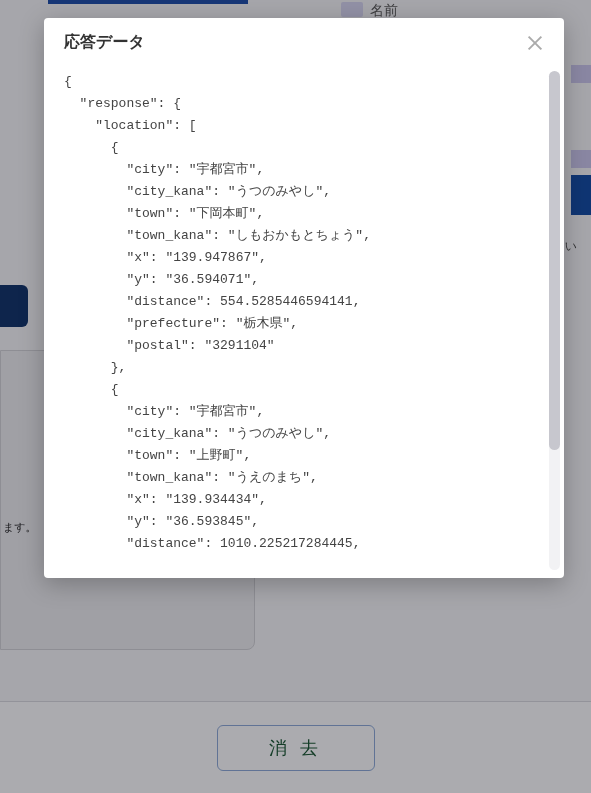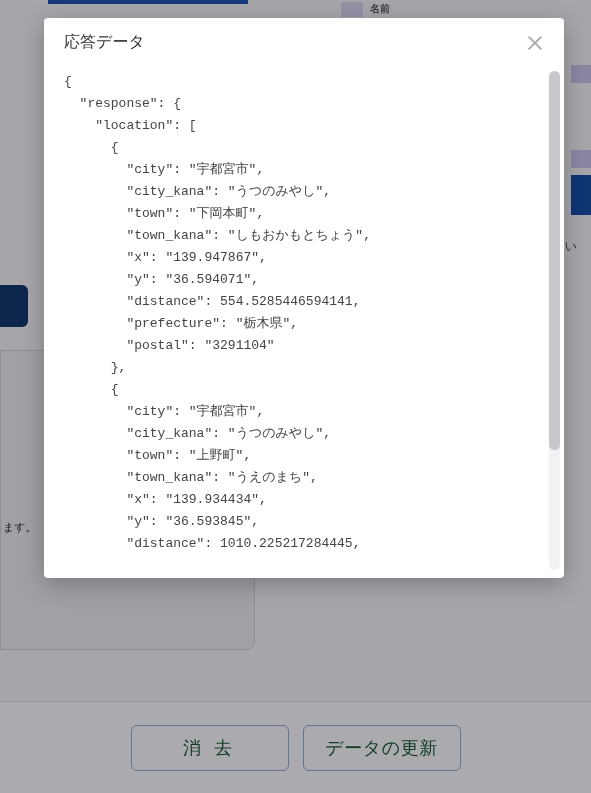--- a/index.html
+++ b/index.html
@@ -36,23 +36,22 @@
       left: 341px;
       width: 22px;
       height: 15px;
       background: #d6d4f0;
       border-radius: 2px;
     }
     .bg-small-label {
       position: absolute;
       top: 2px;
       left: 370px;
-      font-size: 10px;
+      font-size: 14px;
       color: #555;
-      font-weight: bold;
     }
     .bg-right-band {
       position: absolute;
       top: 65px;
       right: 0;
       width: 20px;
       height: 18px;
       background: #c9c5ec;
     }
     .bg-right-band2 {
@@ -153,21 +152,21 @@
     }
     .modal-header {
       display: flex;
       align-items: center;
       justify-content: space-between;
       padding: 14px 20px 12px 20px;
     }
     .modal-title {
       font-size: 16px;
       color: #333;
-      font-weight: 400;
+      font-weight: 700;
     }
     .close-icon {
       width: 18px;
       height: 18px;
       cursor: pointer;
       position: relative;
       opacity: 0.55;
     }
     .close-icon::before, .close-icon::after {
       content: "";
@@ -225,21 +224,20 @@
   <div class="bg-right-band2"></div>
   <div class="bg-dark-btn"></div>
   <div class="bg-right-text">さい</div>
   <div class="bg-left-dark"></div>
   <div class="bg-card"></div>
   <div class="bg-left-text">ます。</div>
 </div>
 
 <div class="bottom-bar">
   <button class="btn">消 去</button>
-  <button class="btn" style="letter-spacing:0.5px">データの更新</button>
 </div>
 
 <div class="backdrop"></div>
 
 <div class="modal">
   <div class="modal-header">
     <div class="modal-title">応答データ</div>
     <div class="close-icon"></div>
   </div>
   <div class="modal-body">

